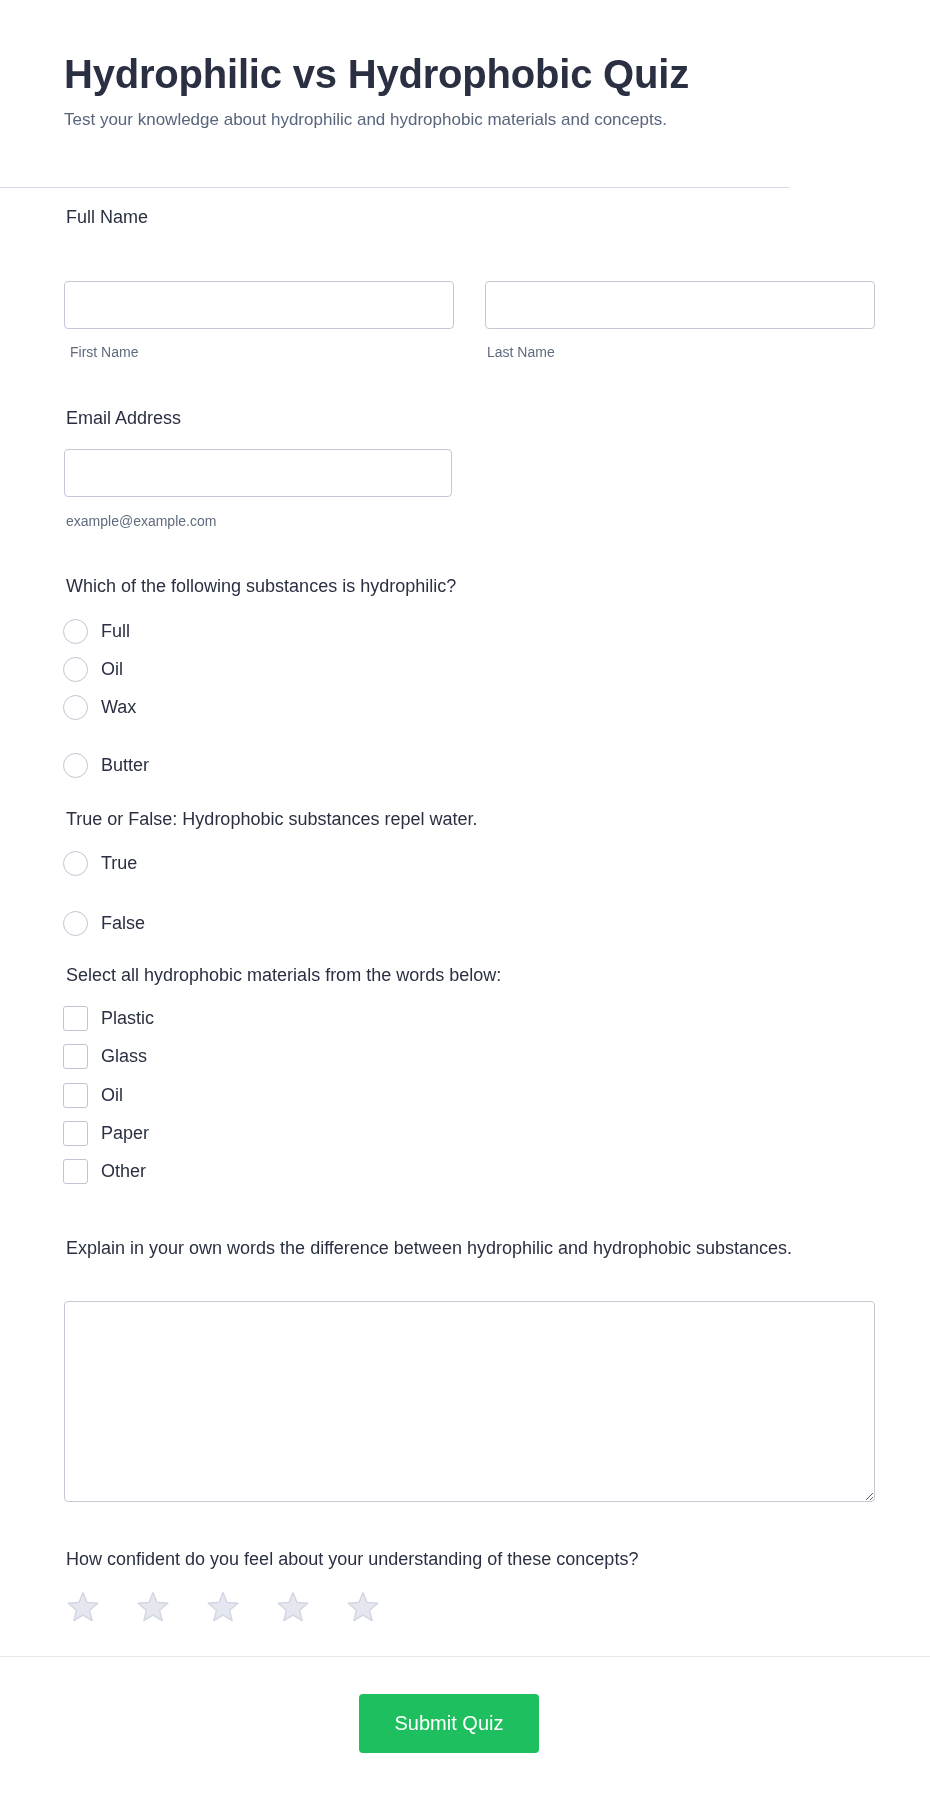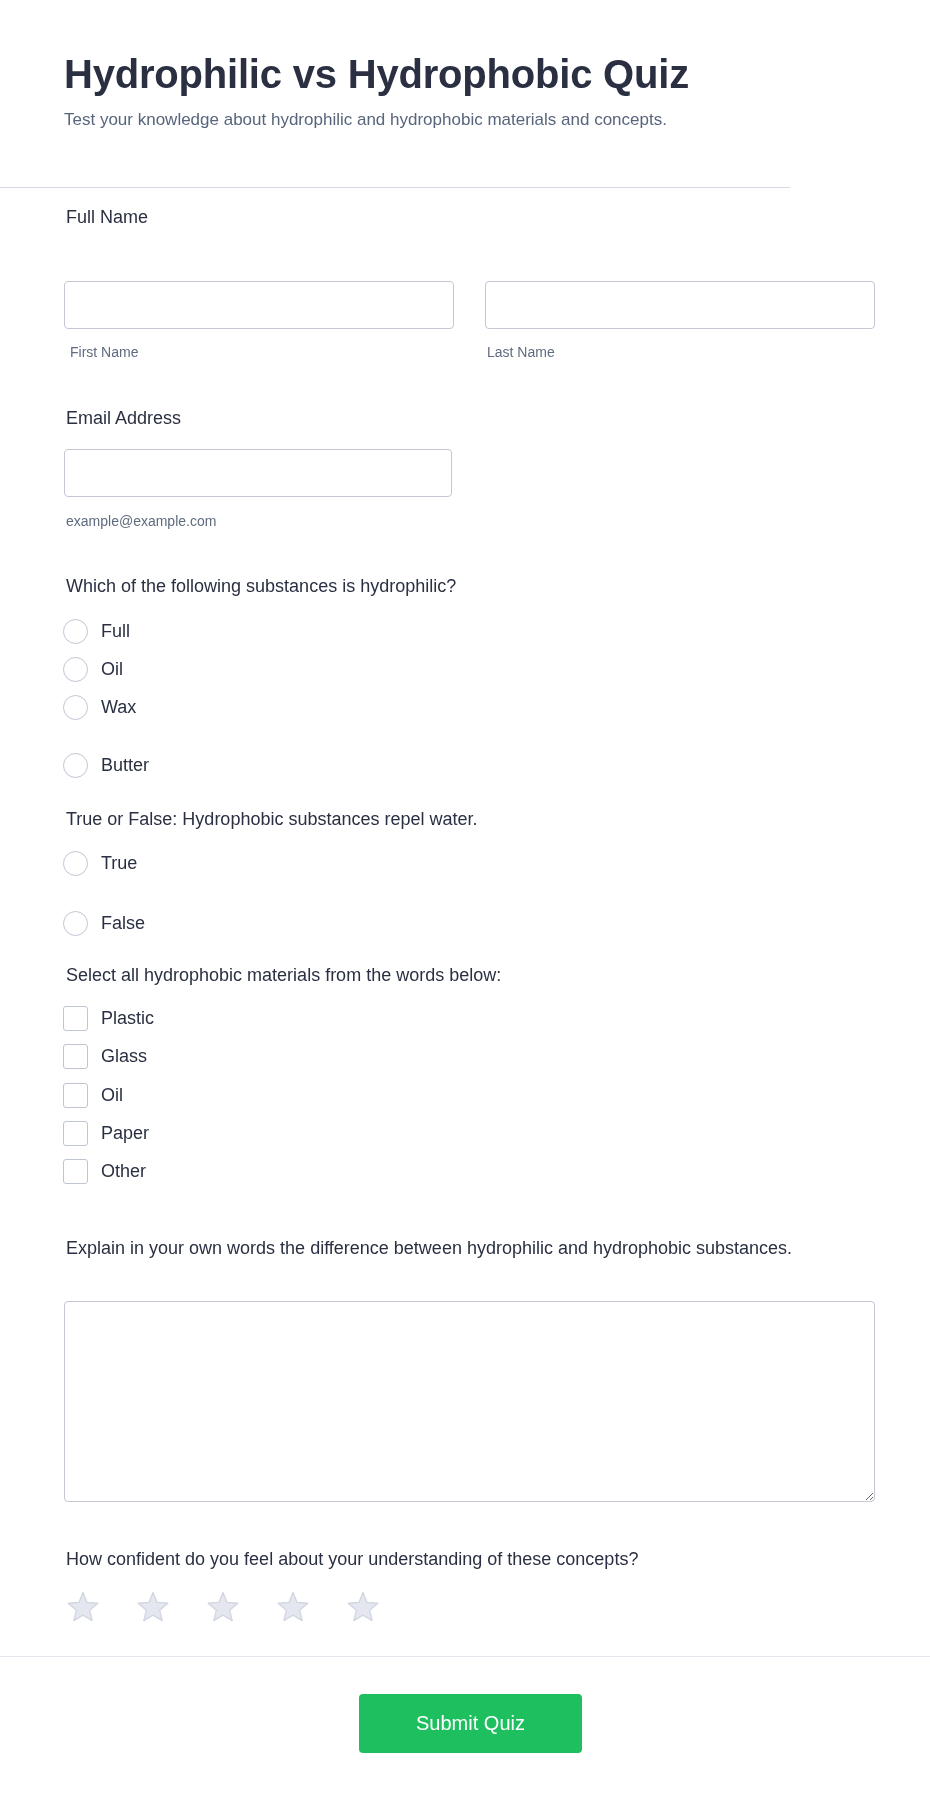--- a/index.html
+++ b/index.html
@@ -18,21 +18,21 @@
 
   .opt { position: absolute; left: 63px; height: 26px; display: flex; align-items: center; cursor: pointer; }
   .radio { width: 25px; height: 25px; border: 1px solid #bfc5d2; border-radius: 50%; background: #fff; flex: none; }
   .check { width: 25px; height: 25px; border: 1px solid #bfc5d2; border-radius: 3px; background: #fff; flex: none; }
   .opt-label { margin-left: 13px; font-size: 18px; color: #2a3042; white-space: nowrap; }
 
   .stars { position: absolute; left: 64px; top: 1589px; display: flex; gap: 32px; }
   .star { width: 38px; height: 38px; cursor: pointer; }
 
   .footer-divider { position: absolute; left: 0; top: 1656px; width: 930px; height: 1px; background: #e3e7ee; }
-  .submit { position: absolute; left: 359px; top: 1694px; width: 223px; height: 59px; background: #1dbf5e; border: none; border-radius: 4px; color: #ffffff; font-size: 20px; font-family: inherit; cursor: pointer; }
+  .submit { position: absolute; left: 359px; top: 1694px; width: 180px; height: 59px; background: #1dbf5e; border: none; border-radius: 4px; color: #ffffff; font-size: 20px; font-family: inherit; cursor: pointer; }
 </style>
 </head>
 <body>
 
 <div class="header">
   <h1 class="title">Hydrophilic vs Hydrophobic Quiz</h1>
   <p class="subtitle">Test your knowledge about hydrophilic and hydrophobic materials and concepts.</p>
 </div>
 
 <div class="label" style="top:207px;">Full Name</div>

